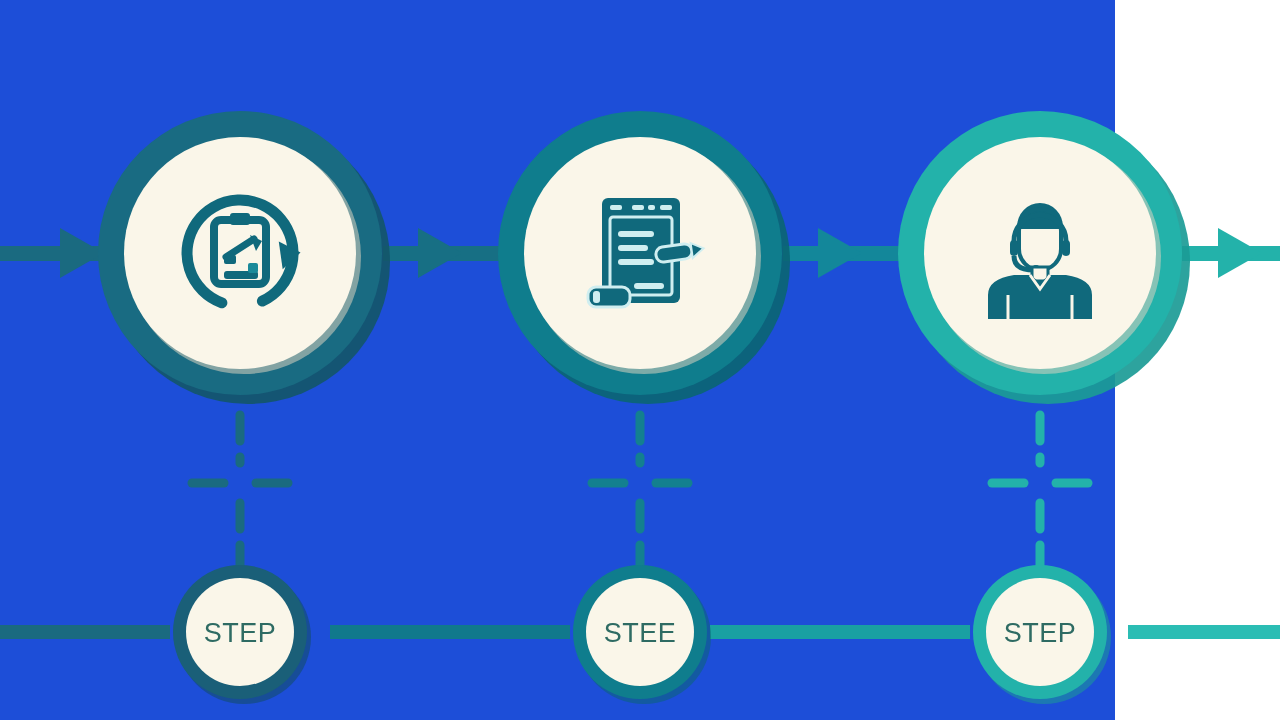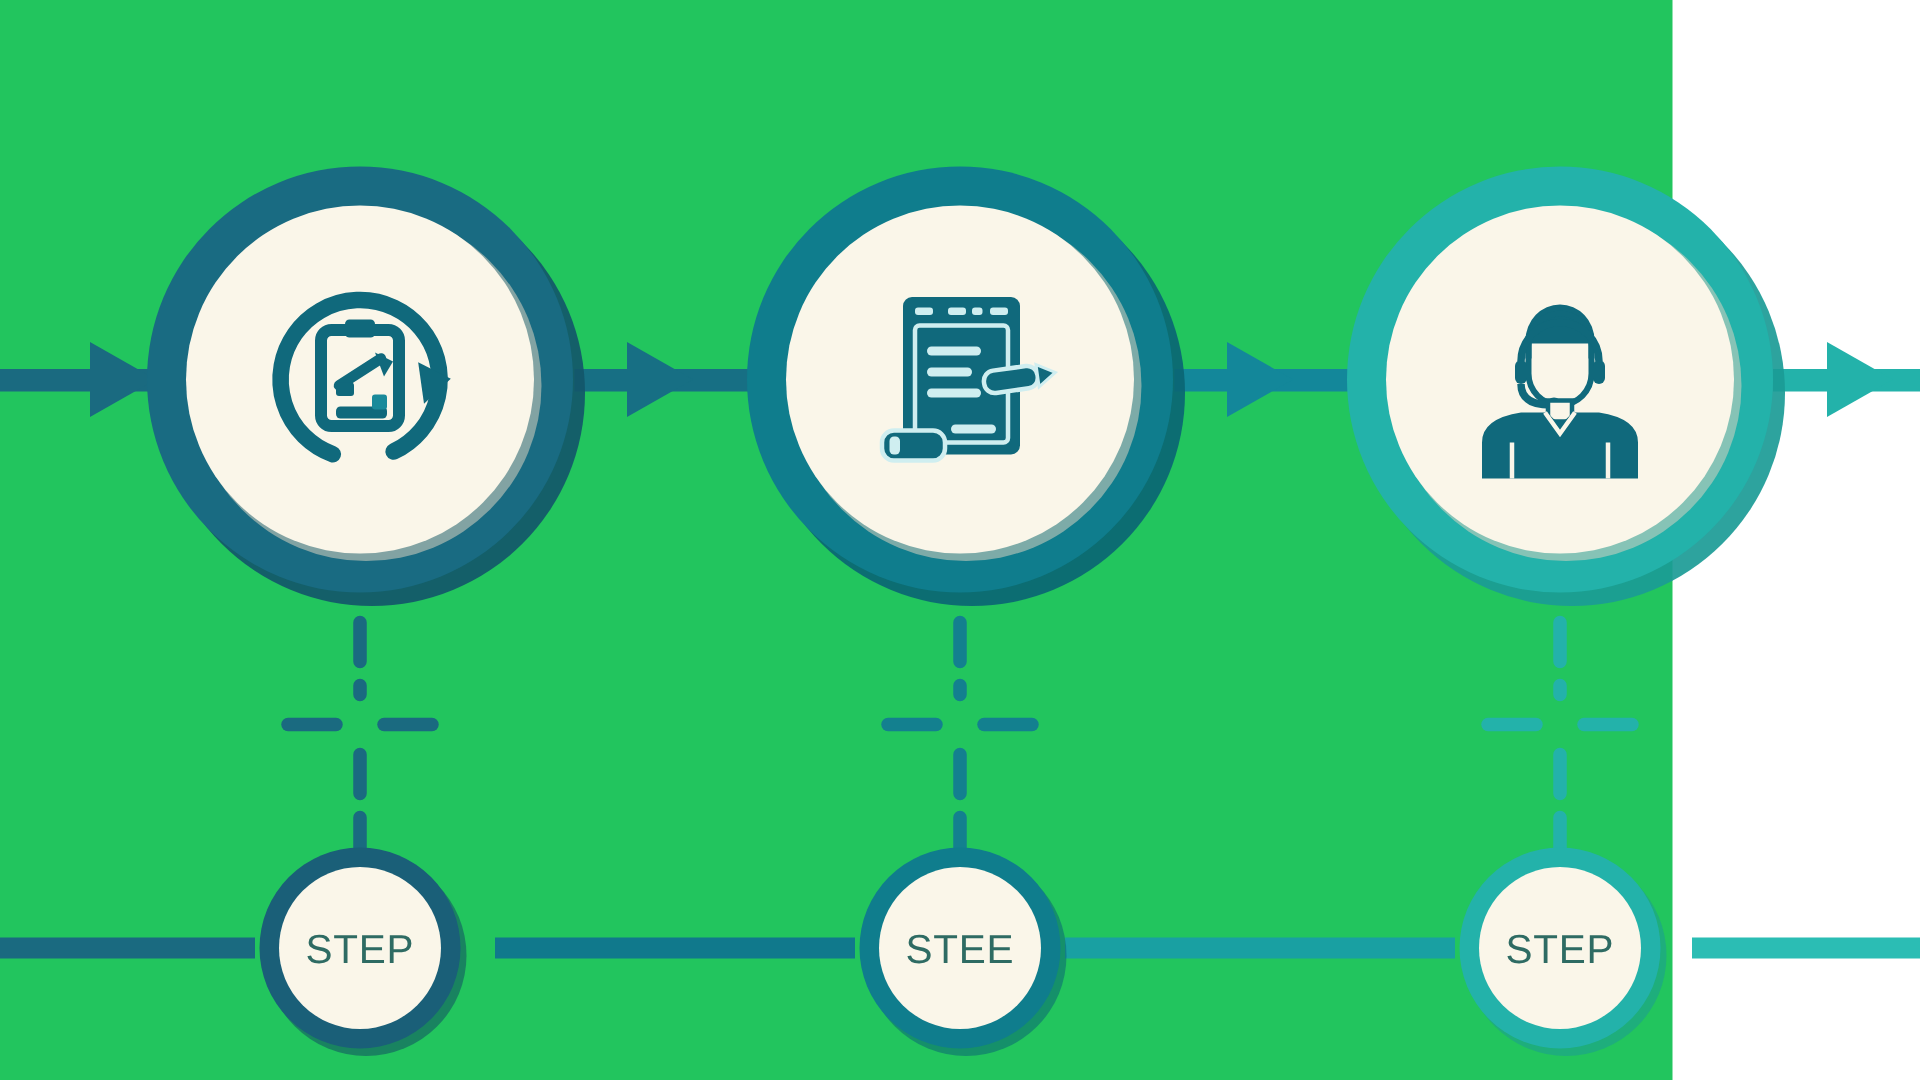--- a/index.html
+++ b/index.html
@@ -6,21 +6,21 @@
   html, body {
     margin: 0; padding: 0;
     width: 1280px; height: 720px;
     background: #ffffff;
     font-family: "Liberation Sans", sans-serif;
     overflow: hidden;
   }
   #stage {
     position: relative;
     width: 1115px; height: 720px;
-    background: #22c55e;
+    background: #1d4ed8;
   }
   svg#scene { position: absolute; left: 0; top: 0; }
 
   .step-text {
     font-family: "Liberation Sans", sans-serif;
     font-size: 27px;
     letter-spacing: 0.5px;
     fill: #2e6b63;
   }
 </style>

